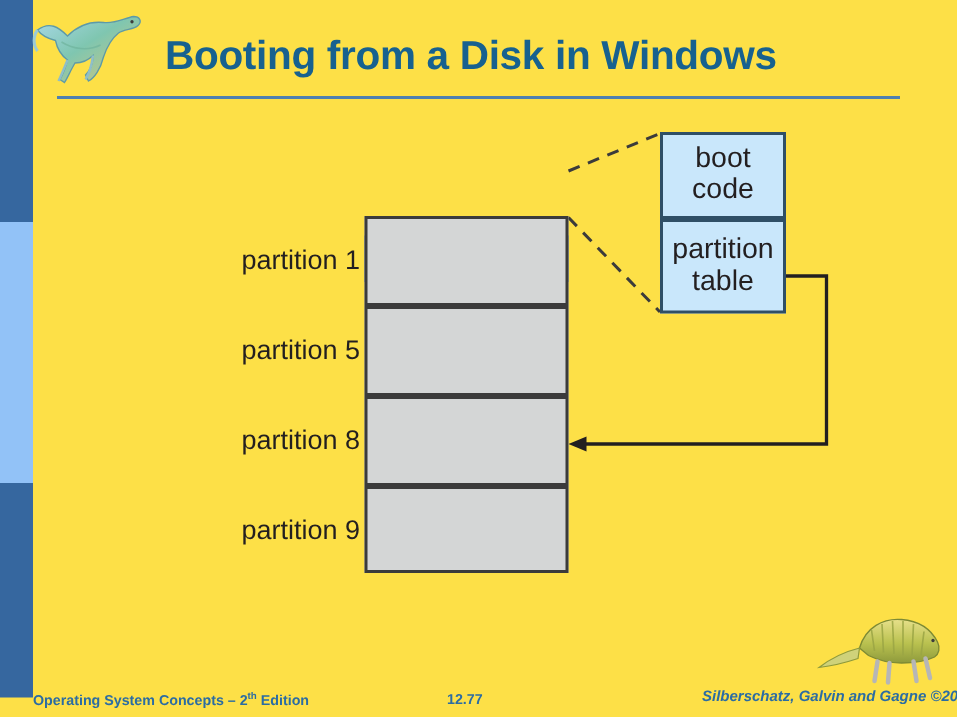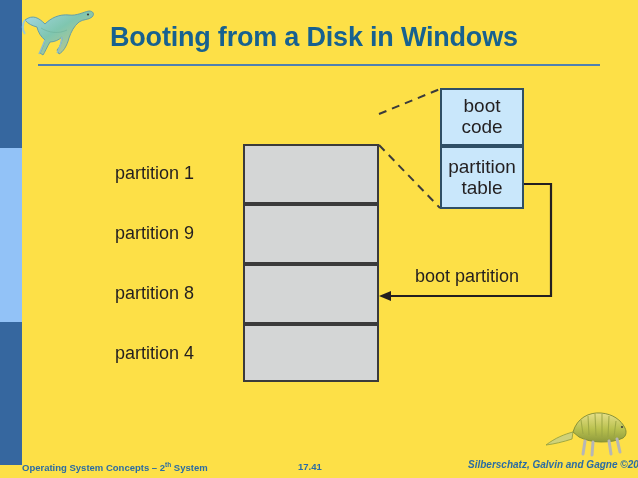--- a/index.html
+++ b/index.html
@@ -90,21 +90,21 @@
   }
   .p1 { top: 144px; height: 60px; }
   .p2 { top: 204px; height: 60px; }
   .p3 { top: 264px; height: 60px; }
   .p4 { top: 324px; height: 58px; }
 
   .part-label {
     position: absolute;
     right: 0;
     width: 125px;
-    text-align: left;
+    text-align: right;
     font-size: 18px;
     color: #231f20;
   }
   .l1 { top: 163px; }
   .l2 { top: 223px; }
   .l3 { top: 283px; }
   .l4 { top: 343px; }
   .label-wrap {
     position: absolute;
     left: 115px;
@@ -223,39 +223,38 @@
 
   <div class="box part-box p1"></div>
   <div class="box part-box p2"></div>
   <div class="box part-box p3"></div>
   <div class="box part-box p4"></div>
 
   <div class="label-wrap l1">
       <div class="part-label">partition 1</div>
     </div>
   <div class="label-wrap l2">
-      <div class="part-label">partition 9</div>
+      <div class="part-label">partition 5</div>
     </div>
   <div class="label-wrap l3">
       <div class="part-label">partition 8</div>
     </div>
   <div class="label-wrap l4">
-      <div class="part-label">partition 4</div>
+      <div class="part-label">partition 9</div>
     </div>
 
   <div class="box ptable-box">
     <span>partition</span>
     <span>table</span>
   </div>
   <div class="box boot-code-box">
     <span>boot</span>
     <span>code</span>
   </div>
 
-  <div class="boot-partition-label">boot partition</div>
 
   <div class="logo-bottom">
     <svg viewBox="0 0 92 52" width="92" height="52" aria-hidden="true">
       <defs>
         <linearGradient id="dimG" x1="0" y1="0" x2="0" y2="1">
           <stop offset="0%" stop-color="#e7e08a"></stop>
           <stop offset="55%" stop-color="#b9c14f"></stop>
           <stop offset="100%" stop-color="#8e9a3c"></stop>
         </linearGradient>
       </defs>
@@ -263,18 +262,18 @@
                C84 24 83 28 80 30 C74 33 66 34 58 34
                C50 34 42 32 36 29 Z" fill="url(#dimG)" stroke="#7d8a34" stroke-width="0.9"></path>
       <path d="M30 24 C22 26 12 30 3 37 C11 36 20 34 29 31 Z" fill="#cfd27a" stroke="#8e9a3c" stroke-width="0.8"></path>
       <path d="M38 12 L40 26 M45 8 L46 27 M52 6 L53 28 M59 6 L59 29 M66 8 L65 29 M73 13 L71 29" stroke="#9aa544" stroke-width="1.1" fill="none" opacity="0.85"></path>
       <path d="M42 33 L40 46 M50 34 L49 47 M66 33 L68 46 M74 31 L77 44" stroke="#b6b6b6" stroke-width="3" stroke-linecap="round" fill="none"></path>
       <circle cx="79" cy="19" r="1.1" fill="#3c3c3c"></circle>
     </svg>
   </div>
 
   <div class="footer-left">
-    <span>Operating System Concepts – 2</span><sup>th</sup><span> System</span>
-  </div>
-  <div class="footer-center">17.41</div>
+    <span>Operating System Concepts – 2</span><sup>th</sup><span> Edition</span>
+  </div>
+  <div class="footer-center">12.77</div>
   <div class="footer-right">Silberschatz, Galvin and Gagne ©2013</div>
 
 </div>
 
 </body></html>

